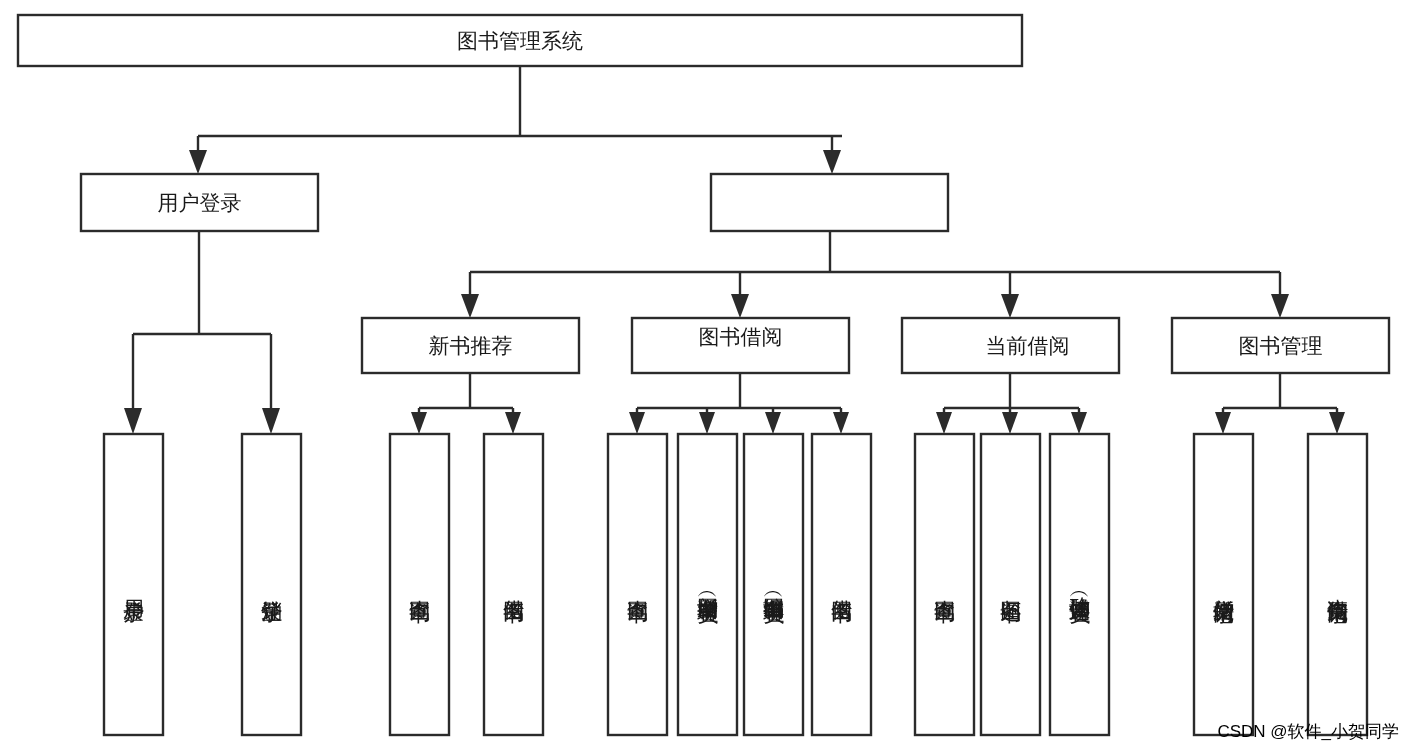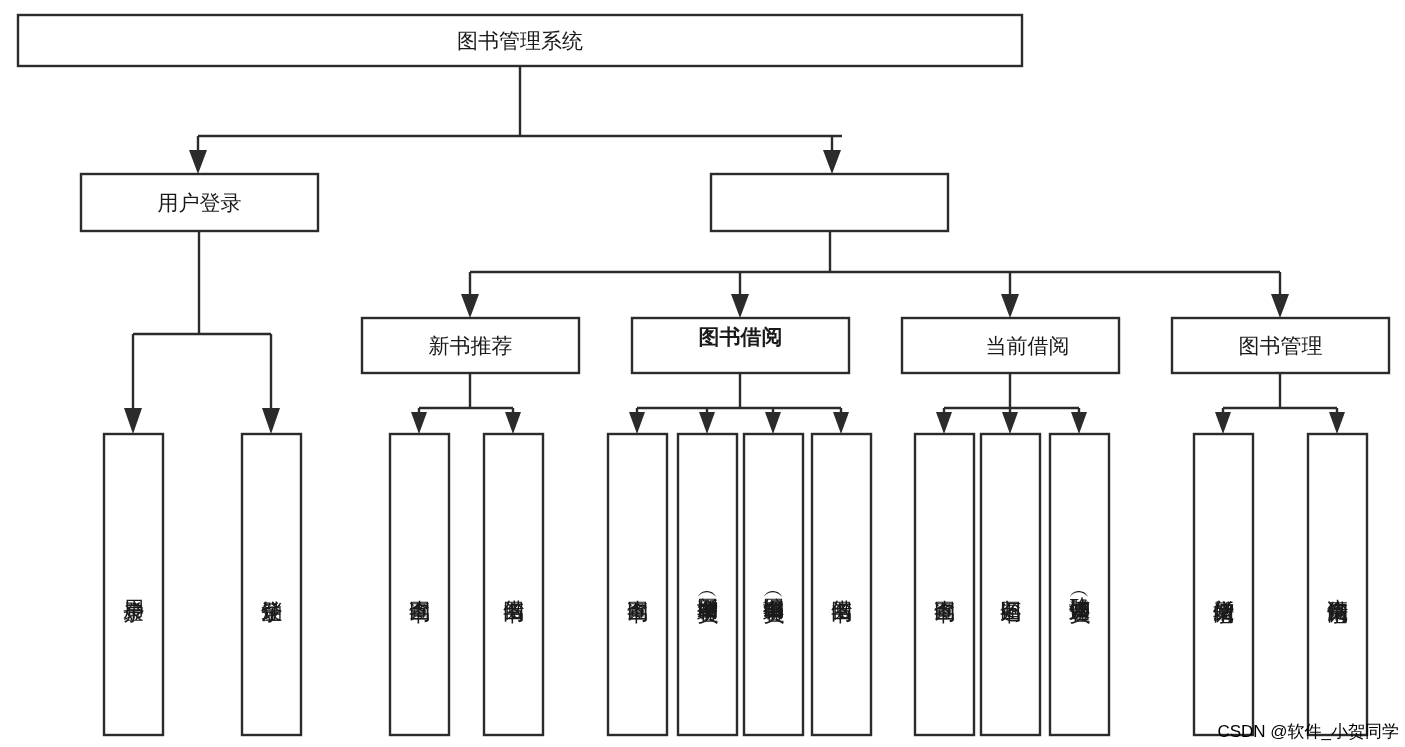--- a/index.html
+++ b/index.html
@@ -184,21 +184,21 @@
     <rect class="node-box" x="1050" y="434" width="59" height="301"></rect>
     <rect class="node-box" x="1194" y="434" width="59" height="301"></rect>
     <rect class="node-box" x="1308" y="434" width="59" height="301"></rect>
   </svg>
 
   <div class="horiz-label" style="left:18px;  top:15px;  width:1004px; height:51px;">图书管理系统</div>
 
   <div class="horiz-label" style="left:81px;  top:174px; width:237px; height:57px;">用户登录</div>
 
   <div class="horiz-label" style="left:362px; top:318px; width:217px; height:55px;">新书推荐</div>
-  <div class="horiz-label" style="left:632px; top:318px; width:217px; height:37px;font-weight:bold;">图书借阅</div>
+  <div class="horiz-label" style="left:632px; top:318px; width:217px; height:37px;">图书借阅</div>
   <div class="horiz-label" style="left:902px; top:318px; width:251px; height:55px;">当前借阅</div>
   <div class="horiz-label" style="left:1172px;top:318px; width:217px; height:55px;">图书管理</div>
 
   <div class="vert-label" style="left:104px; top:434px; width:59px; height:301px;">用户登录</div>
   <div class="vert-label" style="left:242px; top:434px; width:59px; height:301px;">注销登录</div>
   <div class="vert-label" style="left:390px; top:434px; width:59px; height:301px;">查询图书</div>
   <div class="vert-label" style="left:484px; top:434px; width:59px; height:301px;">借阅图书</div>
   <div class="vert-label" style="left:608px; top:434px; width:59px; height:301px;">查询图书</div>
   <div class="vert-label" style="left:678px; top:434px; width:59px; height:301px;">新增图书（管理员）</div>
   <div class="vert-label" style="left:744px; top:434px; width:59px; height:301px;">编辑图书（管理员）</div>

